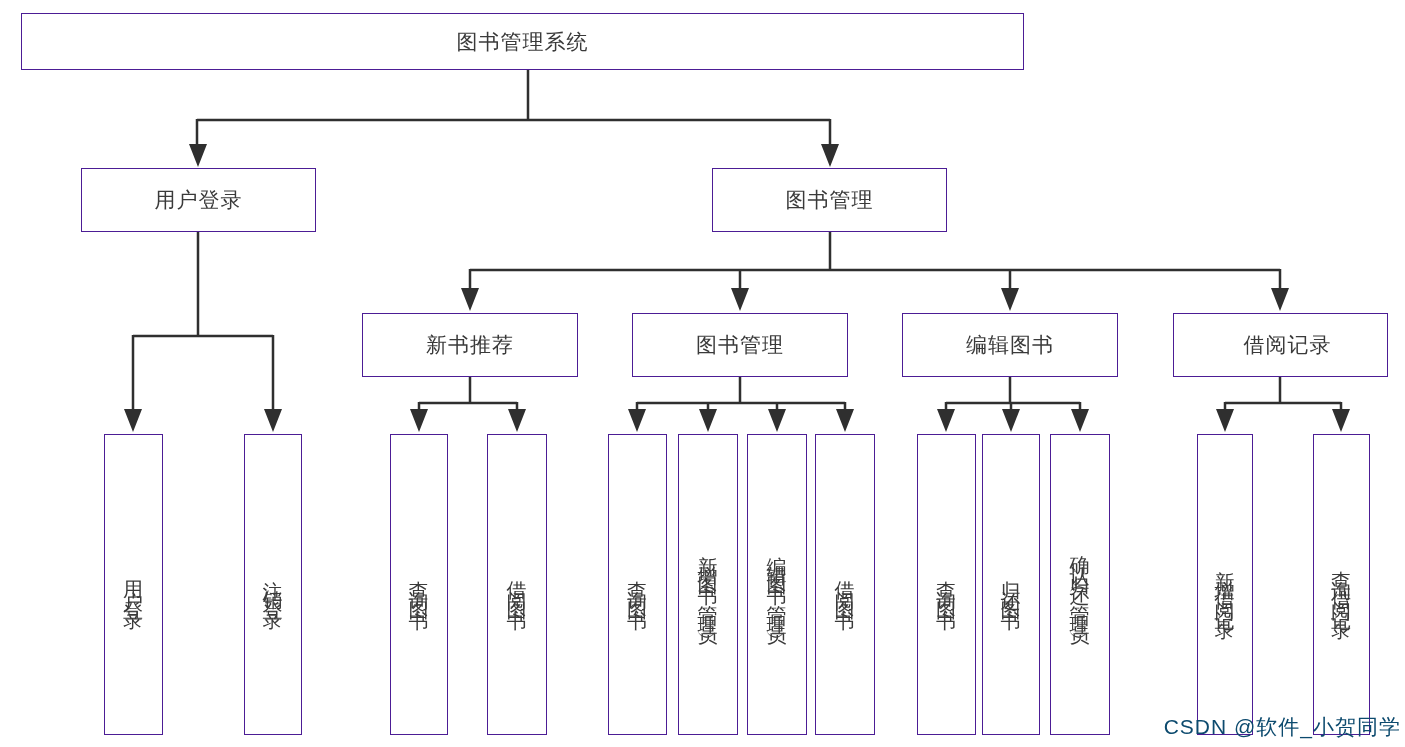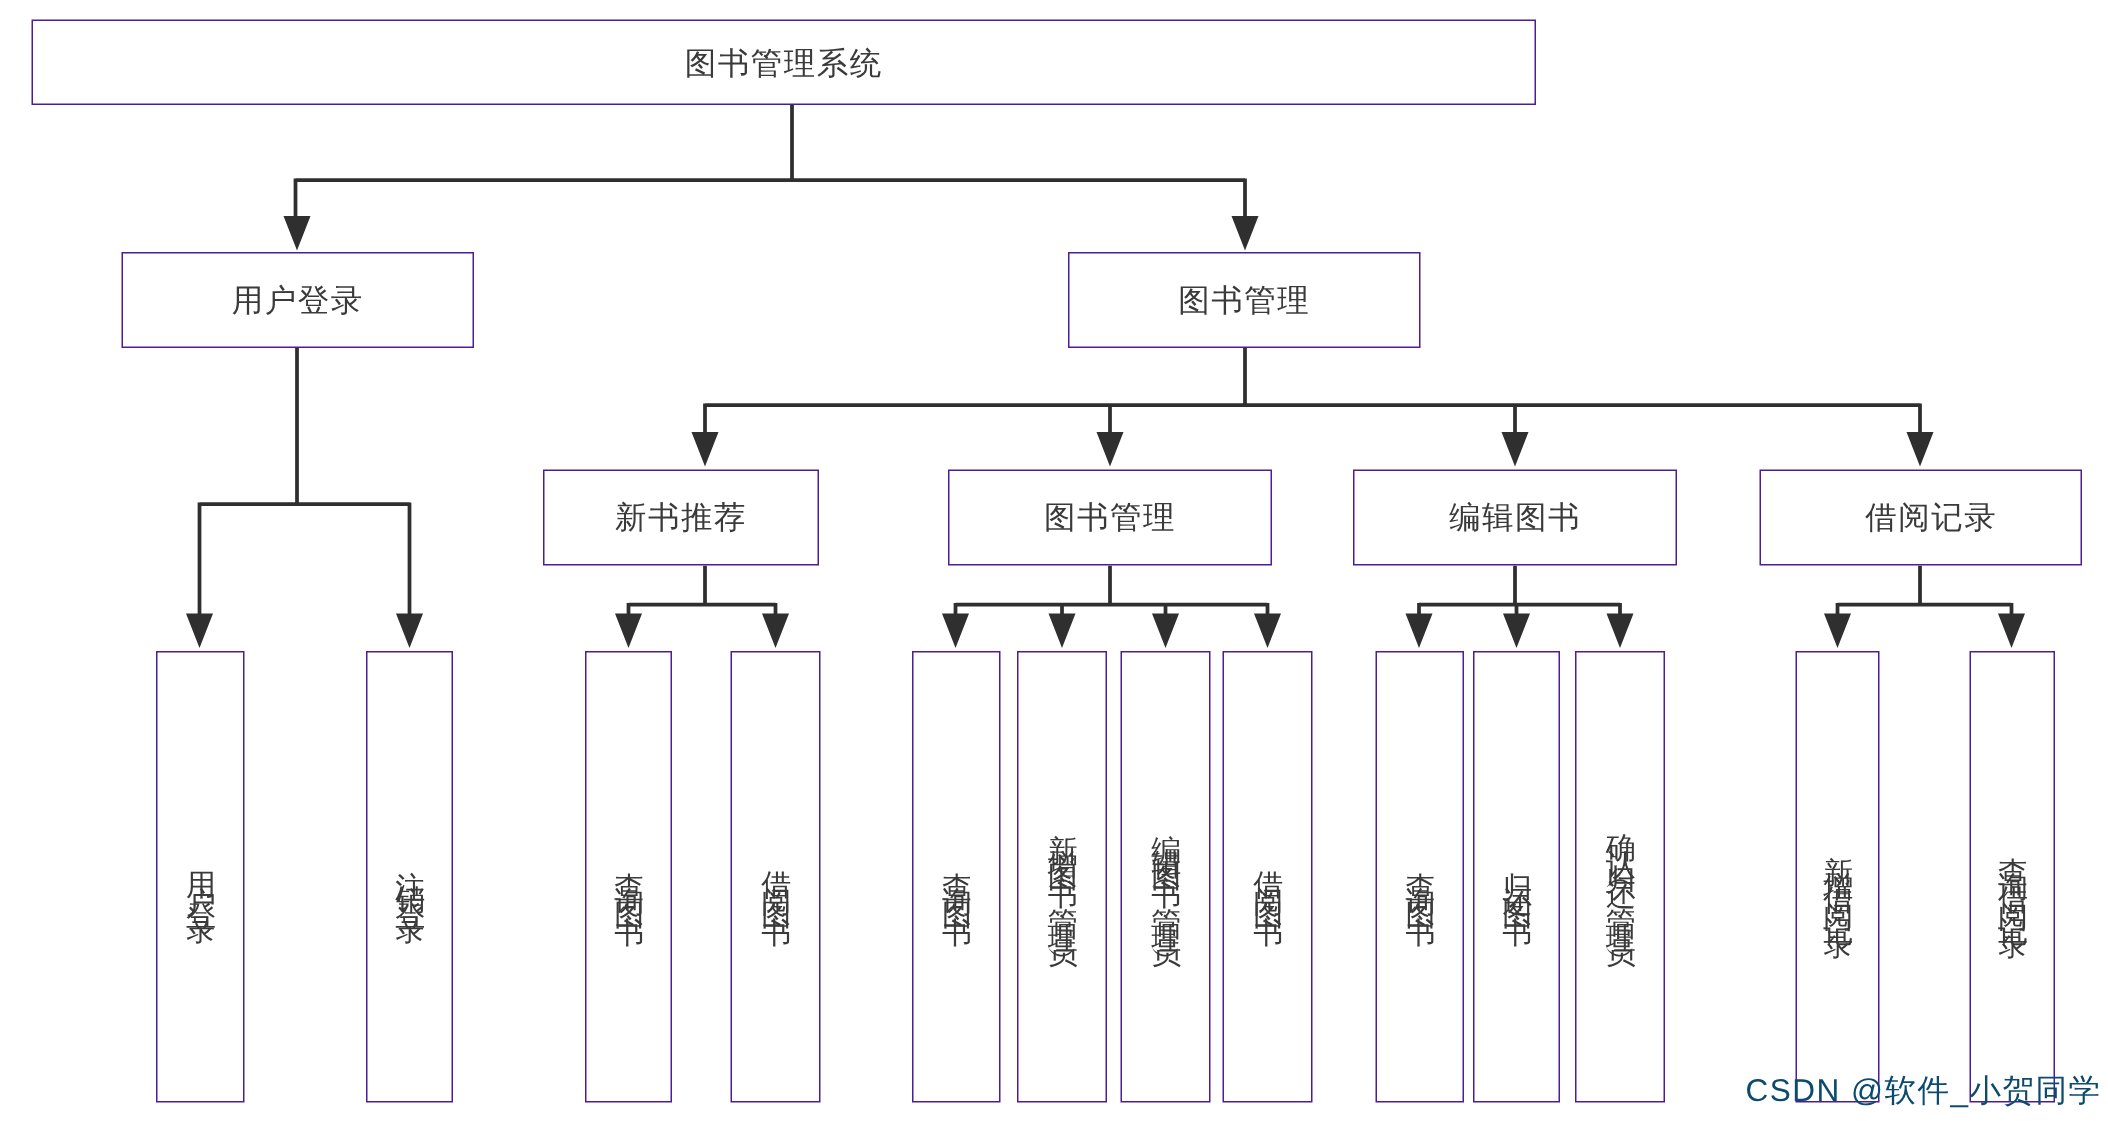--- a/index.html
+++ b/index.html
@@ -117,21 +117,21 @@
     <span>图书管理系统</span>
   </div>
 
   <div class="node hnode" style="left:81px; top:168px; width:235px; height:64px;">
     <span>用户登录</span>
   </div>
   <div class="node hnode" style="left:712px; top:168px; width:235px; height:64px;">
     <span>图书管理</span>
   </div>
 
-  <div class="node hnode" style="left:362px; top:313px; width:184px; height:64px;">
+  <div class="node hnode" style="left:362px; top:313px; width:216px; height:64px;">
     <span>新书推荐</span>
   </div>
   <div class="node hnode" style="left:632px; top:313px; width:216px; height:64px;">
     <span>图书管理</span>
   </div>
   <div class="node hnode" style="left:902px; top:313px; width:216px; height:64px;">
     <span>编辑图书</span>
   </div>
   <div class="node hnode" style="left:1173px; top:313px; width:215px; height:64px;padding-left:14px;">
     <span>借阅记录</span>

